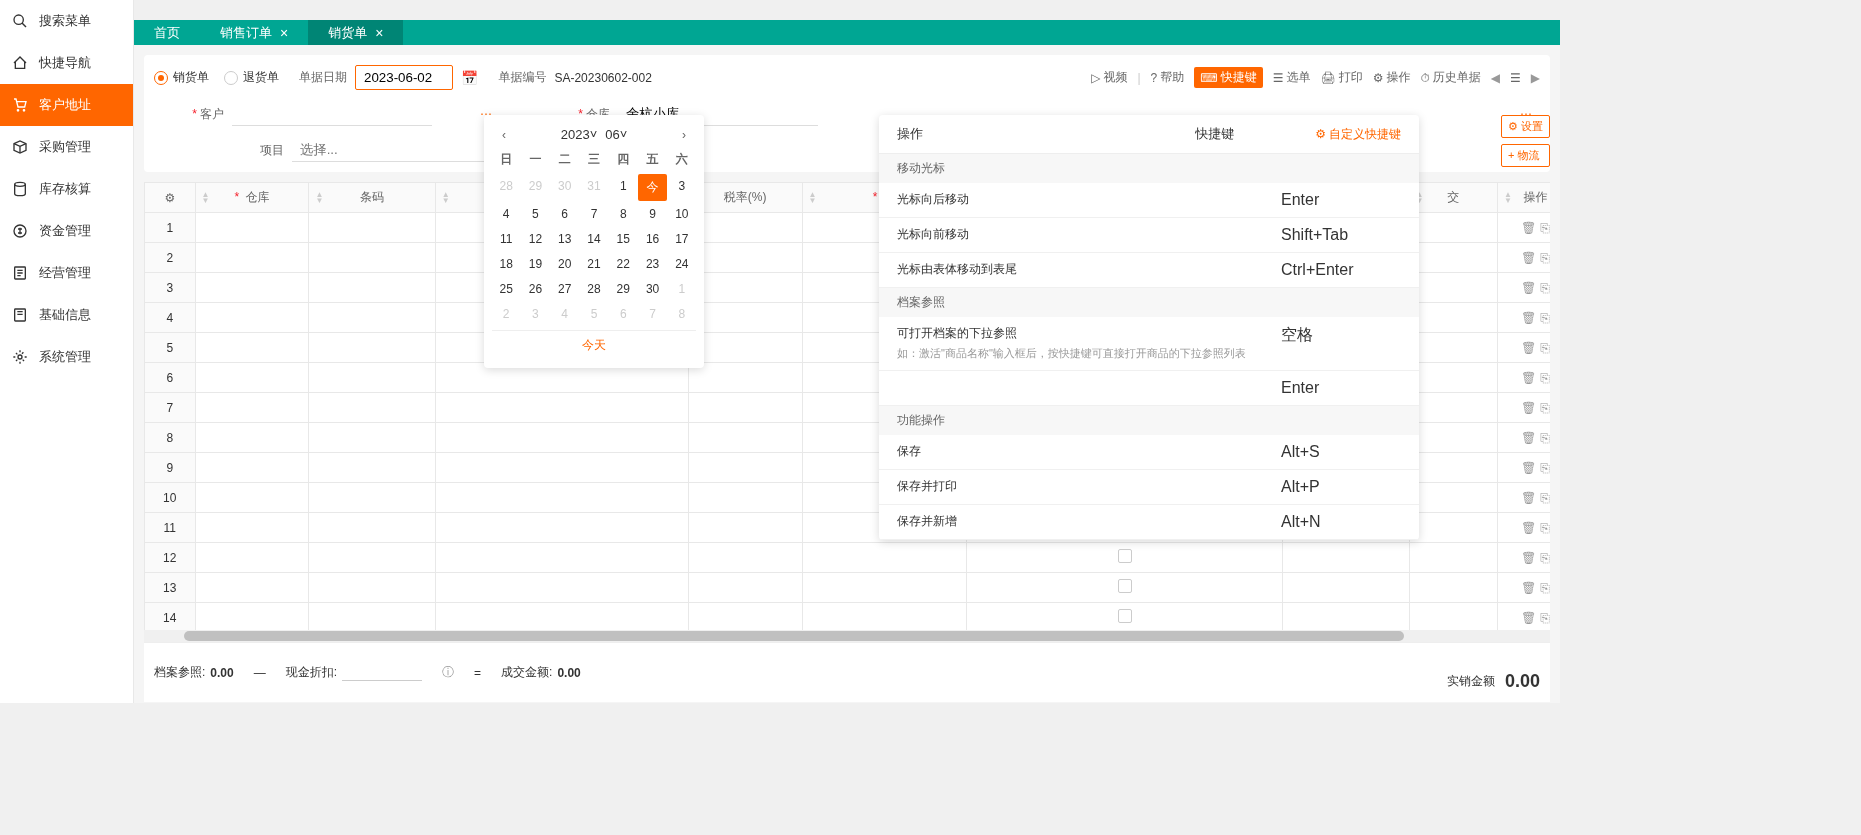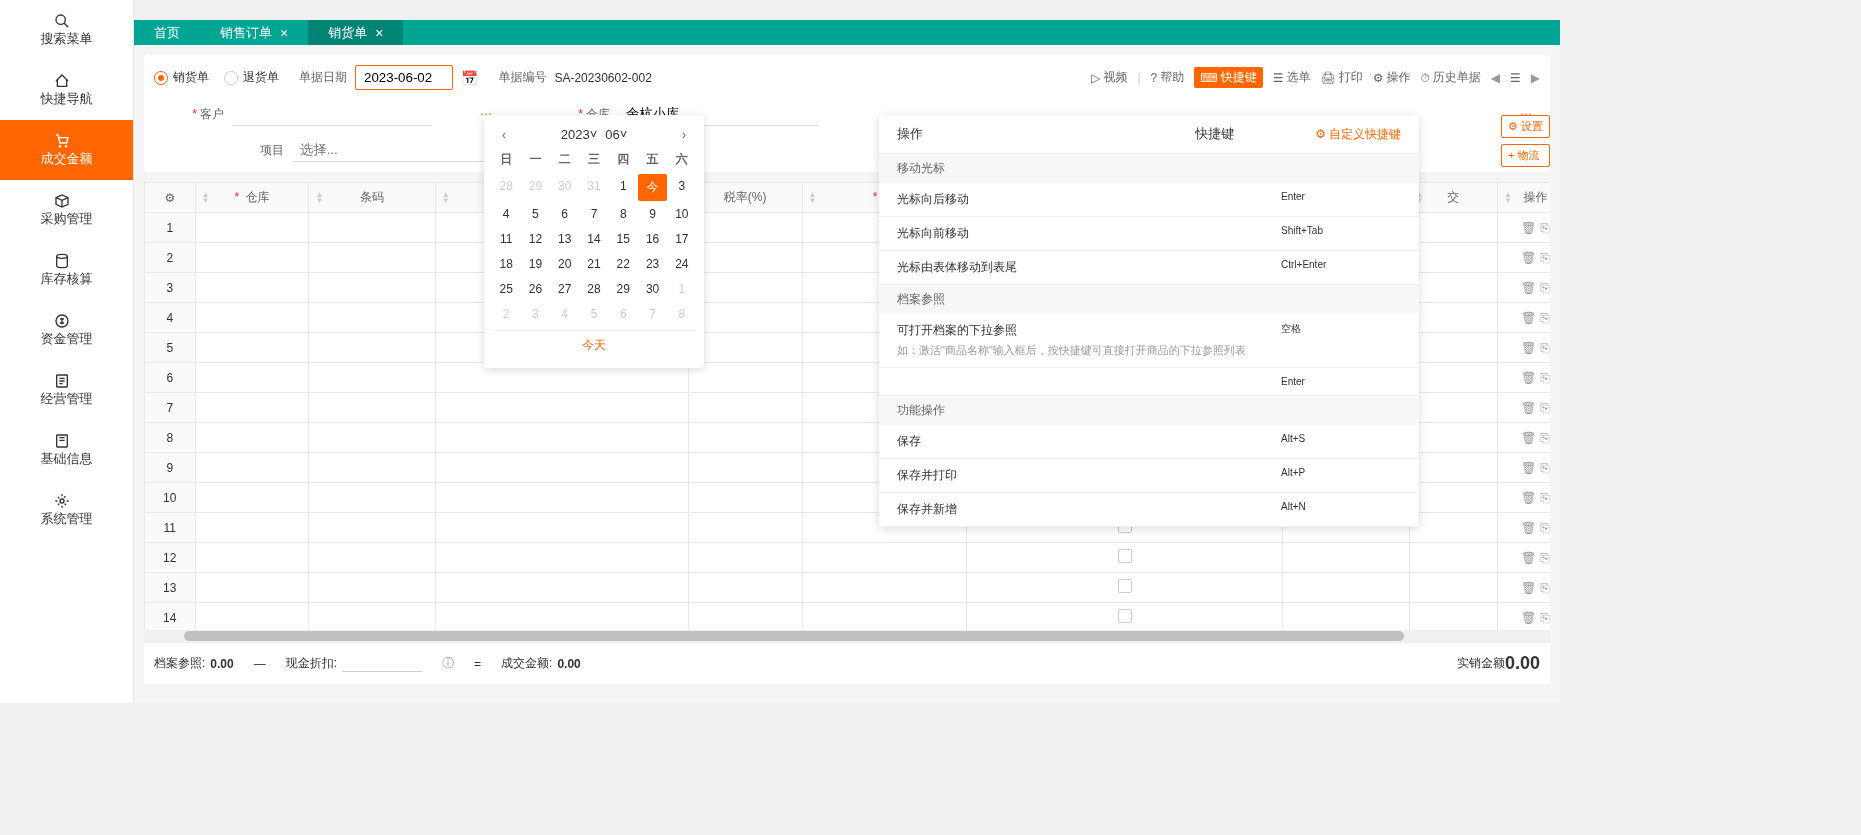--- a/index.html
+++ b/index.html
@@ -1,19 +1,19 @@
 <!DOCTYPE html>
 <html><head>
 <meta charset="utf-8">
 <style>
 *{margin:0;padding:0;box-sizing:border-box;font-family:"Microsoft YaHei",Arial,sans-serif;}
 body{background:#f0f0f0;font-size:12px;color:#333;overflow:hidden;}
 .layout{display:flex;height:703px;width:1560px;}
 .sidebar{width:134px;background:#fff;border-right:1px solid #e8e8e8;flex-shrink:0;}
-.sidebar-item{display:flex;align-items:center;padding:12px 11px;cursor:pointer;color:#333;font-size:13px;flex-direction:column;}
+.sidebar-item{display:flex;align-items:center;padding:12px 11px;cursor:pointer;color:#333;font-size:13px;}
 .sidebar-item.active{background:#ff6600;color:#fff;}
 .sidebar-item .icon{width:18px;height:18px;margin-right:10px;display:inline-flex;align-items:center;justify-content:center;}
 .main{flex:1;display:flex;flex-direction:column;overflow:hidden;}
 .tabs{background:#00a693;display:flex;height:25px;margin-top:20px;}
 .tab{padding:0 20px;display:flex;align-items:center;color:#fff;font-size:13px;cursor:pointer;position:relative;}
 .tab.active{background:#008575;}
 .tab .close{margin-left:8px;font-size:14px;}
 .content{flex:1;background:#f5f5f5;padding:10px;overflow:hidden;position:relative;}
 .form-panel{background:#fff;border-radius:4px;padding:10px;}
 .form-row1{display:flex;align-items:center;gap:20px;}
@@ -41,21 +41,21 @@
 th,td{border:1px solid #e8e8e8;padding:6px 8px;font-size:12px;text-align:center;height:26px;}
 th{background:#fafafa;color:#666;font-weight:normal;position:relative;}
 th .sort{color:#ccc;font-size:8px;position:absolute;left:6px;top:50%;transform:translateY(-50%);line-height:6px;}
 .row-num{background:#fafafa;width:40px;}
 .action-col{width:60px;}
 .action-icon{color:#999;cursor:pointer;margin:0 2px;}
 .gift-col .checkbox{width:14px;height:14px;border:1px solid #ccc;border-radius:2px;display:inline-block;}
 .footer{background:#fff;padding:10px;display:flex;align-items:center;gap:20px;border-top:1px solid #eee;}
 .footer-item{display:flex;align-items:center;gap:5px;}
 .footer-val{color:#333;font-weight:bold;}
-.footer-right{margin-left:auto;display:flex;align-items:center;}
+.footer-right{margin-left:auto;display:flex;align-items:center;gap:10px;margin-top:18px;}
 
 
 .calendar{position:absolute;top:70px;left:350px;width:220px;background:#fff;box-shadow:0 2px 10px rgba(0,0,0,0.15);border-radius:4px;z-index:100;padding:8px;}
 .cal-head{display:flex;justify-content:space-between;align-items:center;padding:4px;}
 .cal-nav{cursor:pointer;color:#666;padding:0 6px;}
 .cal-title{display:flex;gap:8px;font-size:13px;}
 .cal-grid{display:grid;grid-template-columns:repeat(7,1fr);gap:1px;}
 .cal-cell{text-align:center;padding:5px 0;font-size:12px;cursor:pointer;border-radius:2px;}
 .cal-cell.wd{color:#666;font-weight:bold;}
 .cal-cell.other{color:#ccc;}
@@ -64,21 +64,21 @@
 
 
 .shortcut-panel{position:absolute;top:70px;left:745px;width:540px;background:#fff;box-shadow:0 2px 10px rgba(0,0,0,0.15);border-radius:4px;z-index:100;max-height:450px;overflow:auto;}
 .sp-head{display:flex;padding:10px 18px;border-bottom:1px solid #eee;align-items:center;}
 .sp-head .c1{flex:1;font-size:13px;}
 .sp-head .c2{width:120px;font-size:13px;}
 .sp-head .custom{color:#ff6600;font-size:12px;cursor:pointer;display:flex;align-items:center;gap:3px;}
 .sp-section{background:#f7f7f7;padding:6px 18px;color:#666;font-size:12px;}
 .sp-row{display:flex;padding:8px 18px;border-bottom:1px solid #f0f0f0;}
 .sp-row .c1{flex:1;font-size:12px;}
-.sp-row .c2{width:120px;font-size:10px;}
+.sp-row .c2{width:120px;font-size:16px;}
 .sp-row .desc{color:#999;font-size:11px;margin-top:3px;line-height:1.5;}
 
 .scrollbar-track{position:absolute;bottom:0;left:0;right:0;height:12px;background:#f0f0f0;}
 .scrollbar-thumb{position:absolute;top:1px;left:40px;width:1220px;height:10px;background:#c0c0c0;border-radius:5px;}
 
 svg{width:16px;height:16px;}
 </style>
 </head>
 <body>
 
@@ -103,21 +103,21 @@
         <span>快捷导航</span>
       </div>
     <div class="sidebar-item active">
         <span class="icon">
           <svg viewBox="0 0 24 24" fill="none" stroke="currentColor" stroke-width="2">
             <circle cx="9" cy="20" r="1"></circle>
             <circle cx="18" cy="20" r="1"></circle>
             <path d="M3 3h3l3 12h10l2-8H7"></path>
           </svg>
         </span>
-        <span>成交金额</span>
+        <span>客户地址</span>
       </div>
     <div class="sidebar-item">
         <span class="icon">
           <svg viewBox="0 0 24 24" fill="none" stroke="currentColor" stroke-width="2">
             <path d="M3 7l9-4 9 4v10l-9 4-9-4z"></path>
             <path d="M3 7l9 4 9-4M12 11v10"></path>
           </svg>
         </span>
         <span>采购管理</span>
       </div>

